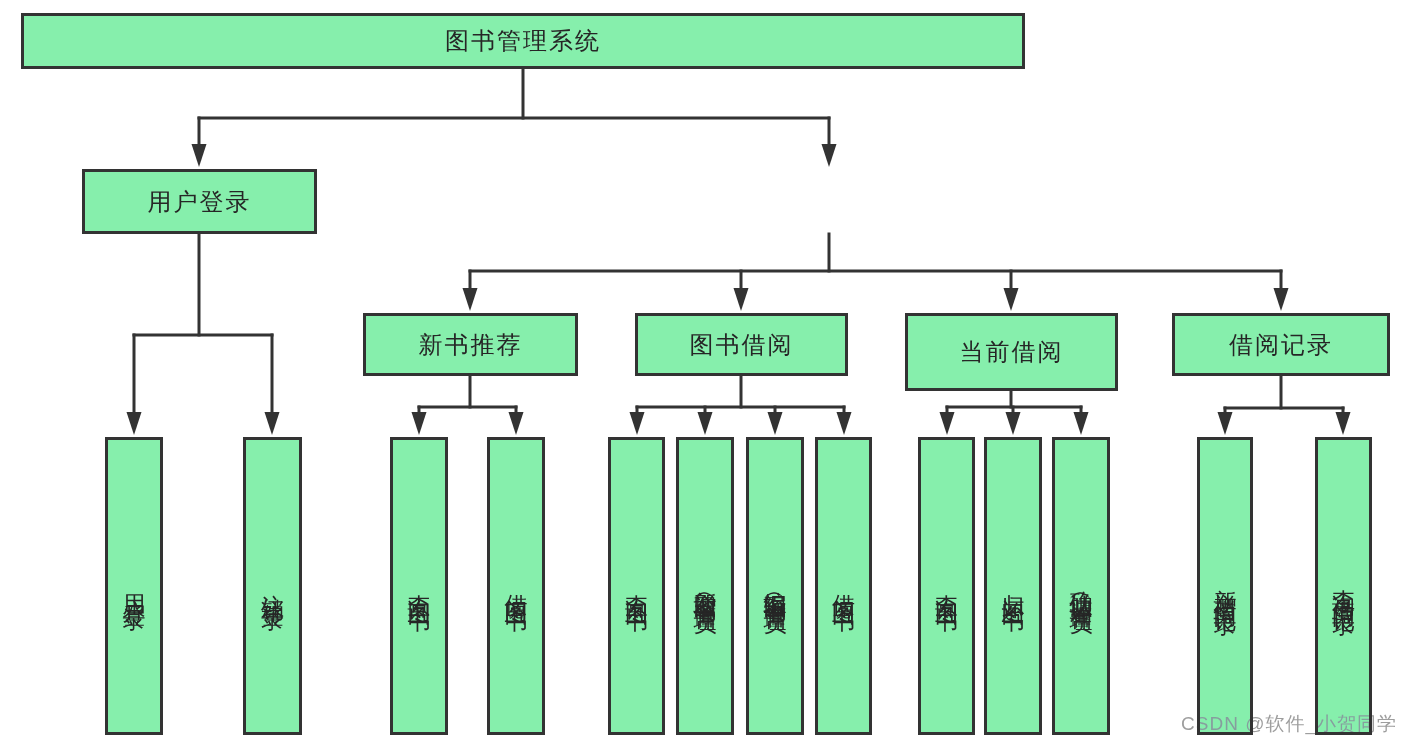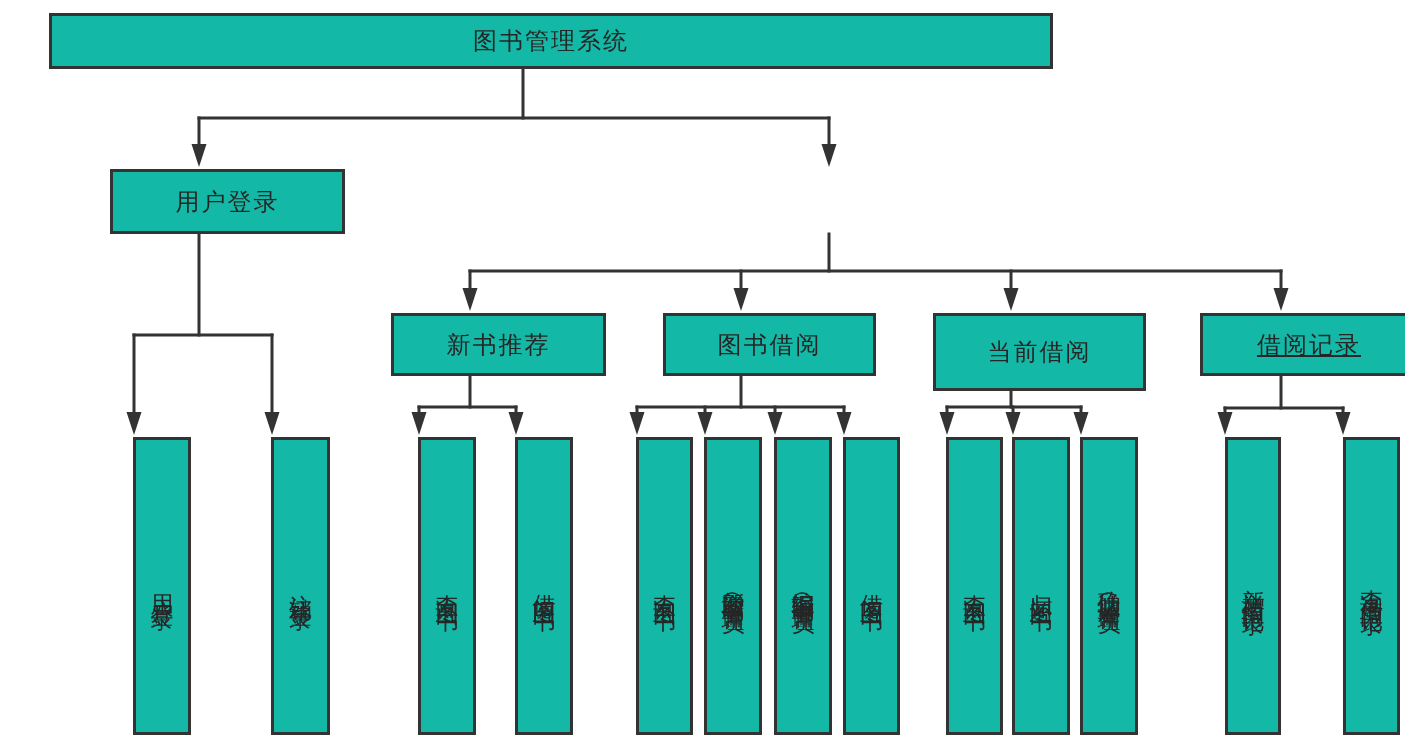--- a/index.html
+++ b/index.html
@@ -13,27 +13,26 @@
     position:relative;
     width:1405px;height:747px;
     background:var(--bg);
     font-family:"Liberation Sans", sans-serif;
     overflow:hidden;
   }
   .node{
     position:absolute;
     box-sizing:border-box;
     border:3px solid var(--line);
-    background:#14b8a6;
+    background:#86efac;
     display:flex;
     align-items:center;
     justify-content:center;
     color:var(--text);
     z-index:2;
-    margin-left:28px;
   }
   .h-node{
     font-size:24px;
     letter-spacing:2px;
     white-space:nowrap;
   }
   .leaf span{
     writing-mode:vertical-rl;
     text-orientation:mixed;
     font-size:23px;
@@ -121,21 +120,21 @@
       <polygon points="1335.5,412 1350.5,412 1343,435" fill="var(--line)"></polygon>
     </svg>
 
   <div class="node h-node" style="left:21px;top:13px;width:1004px;height:56px;">图书管理系统</div>
 
   <div class="node h-node" style="left:82px;top:169px;width:235px;height:65px;">用户登录</div>
 
   <div class="node h-node" style="left:363px;top:313px;width:215px;height:63px;">新书推荐</div>
   <div class="node h-node" style="left:635px;top:313px;width:213px;height:63px;">图书借阅</div>
   <div class="node h-node" style="left:905px;top:313px;width:213px;height:78px;">当前借阅</div>
-  <div class="node h-node" style="left:1172px;top:313px;width:218px;height:63px;text-decoration:underline;">借阅记录</div>
+  <div class="node h-node" style="left:1172px;top:313px;width:218px;height:63px;">借阅记录</div>
 
   <div class="node leaf" style="left:105px;top:437px;width:58px;height:298px;">
     <span>用户登录</span>
   </div>
   <div class="node leaf" style="left:243px;top:437px;width:59px;height:298px;">
     <span>注销登录</span>
   </div>
 
   <div class="node leaf" style="left:390px;top:437px;width:58px;height:298px;">
     <span>查询图书</span>
@@ -167,14 +166,15 @@
     <span>确认归还（管理员）</span>
   </div>
 
   <div class="node leaf" style="left:1197px;top:437px;width:56px;height:298px;">
     <span>新增借阅记录</span>
   </div>
   <div class="node leaf" style="left:1315px;top:437px;width:57px;height:298px;">
     <span>查询借阅记录</span>
   </div>
 
+  <div class="watermark">CSDN @软件_小贺同学</div>
 
 </div>
 
 </body></html>

